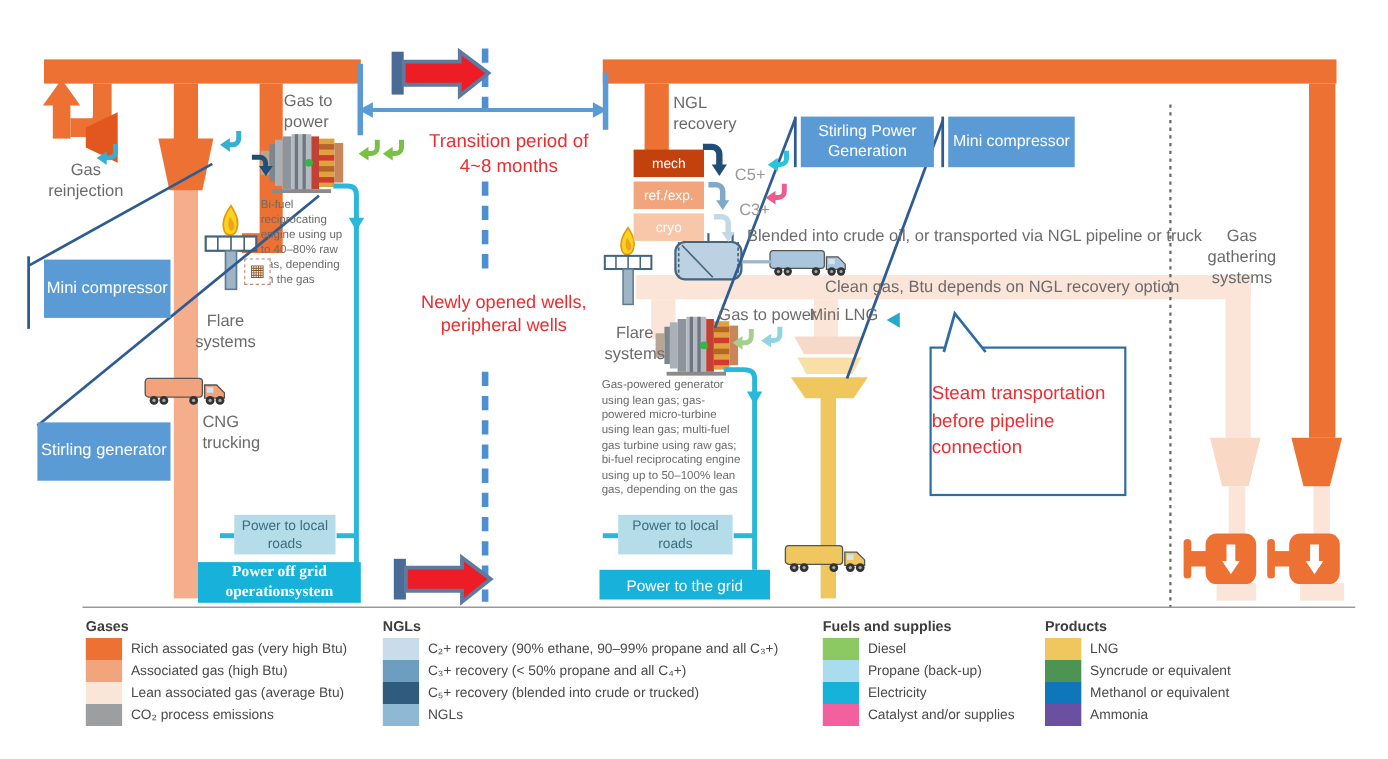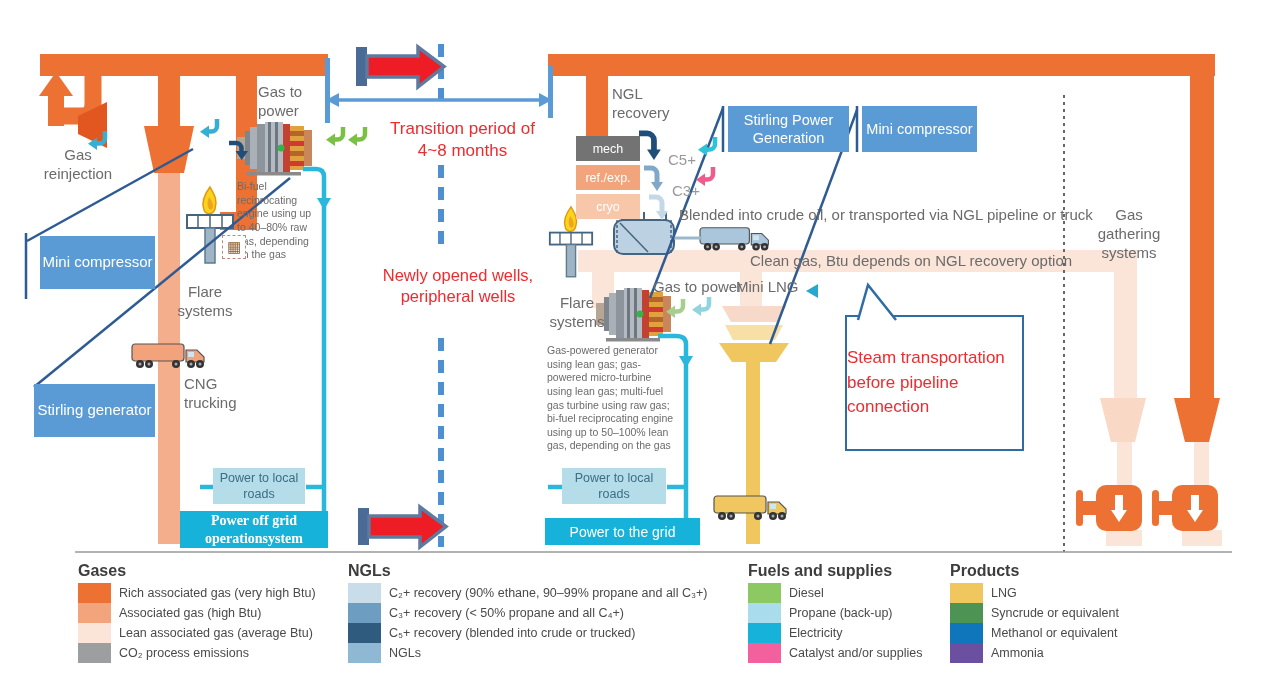--- a/index.html
+++ b/index.html
@@ -20,21 +20,21 @@
   .cyanbox{position:absolute;z-index:3;color:#fff;display:flex;align-items:center;justify-content:center;
            text-align:center;}
   .offgrid{font-family:"Liberation Serif",serif;font-weight:bold;font-size:14px;line-height:1.25;}
   .ongrid{font-size:14px;}
   .callout{position:absolute;z-index:3;background:#fff;border:2.5px solid #2E6DA4;color:#EE2B2F;
            display:flex;align-items:center;justify-content:center;font-size:17px;line-height:1.45;}
   .ptr{position:absolute;z-index:4;}
   .tableicon{position:absolute;z-index:4;width:22px;height:22px;background:#fff;border:1px dashed #c08a7a;
              color:#8b5a2b;font-size:15px;line-height:21px;text-align:center;}
   .legend-group{position:absolute;z-index:3;}
-  .lg-title{font-size:16px;font-weight:bold;color:#3d3d3d;margin-bottom:3px;}
+  .lg-title{font-size:13px;font-weight:bold;color:#3d3d3d;margin-bottom:3px;}
   .lg-row{display:flex;align-items:center;height:20px;}
   .sw{display:inline-block;width:33px;height:20px;flex:0 0 33px;}
   .lg-lab{margin-left:8px;font-size:12.5px;color:#4a4a4a;white-space:nowrap;}
 </style>
 </head>
 <body>
 
 <div class="stage">
 
 <svg class="art" width="1262" height="690" viewBox="0 0 1262 690">
@@ -290,21 +290,21 @@
 <div class="ltbox" style="left: 213px; top: 468px; width: 92px; height: 36px; background: rgb(181, 220, 233);">Power to local roads</div>
 <div class="cyanbox offgrid" style="left: 180px; top: 511px; width: 148px; height: 37px; flex-direction: column; background: rgb(23, 178, 217);">
   <span>Power off grid</span>
   <span>operationsystem</span>
 </div>
 
 <div class="red" style="left:375px;top:118px;width:175px;font-size:17px">Transition period of 4~8 months</div>
 <div class="red" style="left:378px;top:265px;width:160px;font-size:16.5px">Newly opened wells, peripheral wells</div>
 
 <div class="lbl" style="left:612px;top:84px;width:56px">NGL recovery</div>
-<div class="pbox" style="left: 576px; top: 136px; width: 64px; height: 25px; background: #737373;">mech</div>
+<div class="pbox" style="left: 576px; top: 136px; width: 64px; height: 25px; background: #c2410c;">mech</div>
 <div class="pbox" style="left: 576px; top: 165px; width: 64px; height: 25px; background: rgb(242, 164, 124);">ref./exp.</div>
 <div class="pbox" style="left: 576px; top: 194px; width: 64px; height: 25px; background: rgb(248, 198, 168);">cryo</div>
 <div class="lbl" style="left:668px;top:150px;color:#999">C5+</div>
 <div class="lbl" style="left:672px;top:181px;color:#999">C3+</div>
 <div class="lbl nowrap" style="left:679px;top:205px">Blended into crude oil, or transported via NGL pipeline or truck</div>
 <div class="lbl nowrap" style="left:750px;top:251px">Clean gas, Btu depends on NGL recovery option</div>
 
 <div class="bluebox" style="left: 728px; top: 106px; width: 121px; height: 46px; font-size: 14.5px; background: rgb(91, 155, 213);">Stirling Power Generation</div>
 <div class="bluebox" style="left: 862px; top: 106px; width: 115px; height: 46px; font-size: 14.5px; background: rgb(91, 155, 213);">Mini compressor</div>
 

